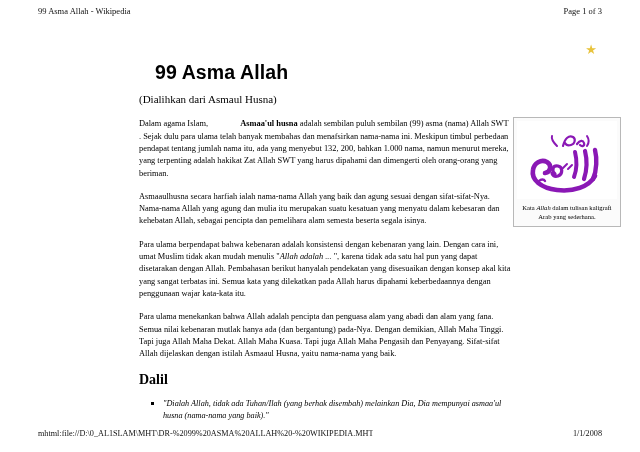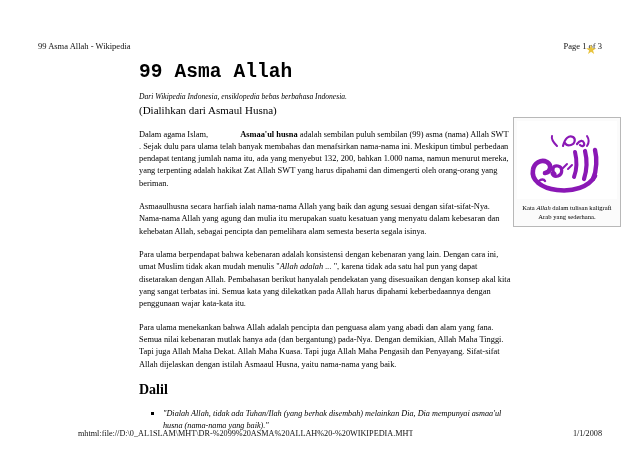--- a/index.html
+++ b/index.html
@@ -22,21 +22,21 @@
     top: 6px;
     left: 38px;
     right: 38px;
     height: 14px;
     display: flex;
     justify-content: space-between;
     align-items: baseline;
     font-size: 8.5px;
     color: #111;
   }
-  .page-header .left  { white-space: nowrap; margin-top: 35px; }
+  .page-header .left  { white-space: nowrap; }
   .page-header .right { white-space: nowrap; }
 
   
   .star-icon {
     position: absolute;
     top: 44px;
     left: 585px;
     width: 12px;
     height: 12px;
     line-height: 12px;
@@ -47,24 +47,24 @@
 
   
   .content {
     position: absolute;
     top: 62px;
     left: 139px;
     width: 372px;
   }
 
   h1.article-title {
-    font-family: Liberation Mono, monospace;
+    font-family: Liberation Sans, sans-serif;
     font-size: 19.5px;
     font-weight: bold;
-    margin: 0 0 9px 0;
+    margin: 0 0 9px 16px;
     letter-spacing: 0.1px;
     line-height: 1.1;
   }
 
   .tagline {
     font-size: 7.6px;
     font-style: italic;
     margin: 0;
     line-height: 1.35;
     color: #000;
@@ -148,40 +148,38 @@
     position: absolute;
     bottom: 9px;
     left: 38px;
     right: 38px;
     height: 14px;
     display: flex;
     justify-content: space-between;
     align-items: baseline;
     font-size: 8.2px;
     color: #111;
-    margin-left: 40px;
   }
   .page-footer .url { white-space: nowrap; overflow: hidden; }
   .page-footer .date { white-space: nowrap; }
 </style>
 </head>
 <body>
 
 <div class="page-header">
   <span class="left">99 Asma Allah - Wikipedia</span>
   <span class="right">Page 1 of 3</span>
 </div>
 
 <div class="star-icon">★</div>
 
 <div class="content">
 
   <h1 class="article-title">99 Asma Allah</h1>
 
-  <p class="tagline">Dari Wikipedia Indonesia, ensiklopedia bebas berbahasa Indonesia.</p>
   <p class="redirect-note">(Dialihkan dari Asmaul Husna)</p>
 
   <p class="body-text"><span>Dalam agama Islam, </span><b>Asmaa'ul husna</b><span> adalah sembilan puluh sembilan (99) asma (nama) Allah SWT . Sejak dulu para ulama telah banyak membahas dan menafsirkan nama-nama ini. Meskipun timbul perbedaan pendapat tentang jumlah nama itu, ada yang menyebut 132, 200, bahkan 1.000 nama, namun menurut mereka, yang terpenting adalah hakikat Zat Allah SWT yang harus dipahami dan dimengerti oleh orang-orang yang beriman.</span></p>
 
   <p class="body-text">Asmaaulhusna secara harfiah ialah nama-nama Allah yang baik dan agung sesuai dengan sifat-sifat-Nya. Nama-nama Allah yang agung dan mulia itu merupakan suatu kesatuan yang menyatu dalam kebesaran dan kehebatan Allah, sebagai pencipta dan pemelihara alam semesta beserta segala isinya.</p>
 
   <p class="body-text"><span>Para ulama berpendapat bahwa kebenaran adalah konsistensi dengan kebenaran yang lain. Dengan cara ini, umat Muslim tidak akan mudah menulis "</span><i>Allah adalah ... </i><span>", karena tidak ada satu hal pun yang dapat disetarakan dengan Allah. Pembahasan berikut hanyalah pendekatan yang disesuaikan dengan konsep akal kita yang sangat terbatas ini. Semua kata yang dilekatkan pada Allah harus dipahami keberbedaannya dengan penggunaan wajar kata-kata itu.</span></p>
 
   <p class="body-text">Para ulama menekankan bahwa Allah adalah pencipta dan penguasa alam yang abadi dan alam yang fana. Semua nilai kebenaran mutlak hanya ada (dan bergantung) pada-Nya. Dengan demikian, Allah Maha Tinggi. Tapi juga Allah Maha Dekat. Allah Maha Kuasa. Tapi juga Allah Maha Pengasih dan Penyayang. Sifat-sifat Allah dijelaskan dengan istilah Asmaaul Husna, yaitu nama-nama yang baik.</p>
 

